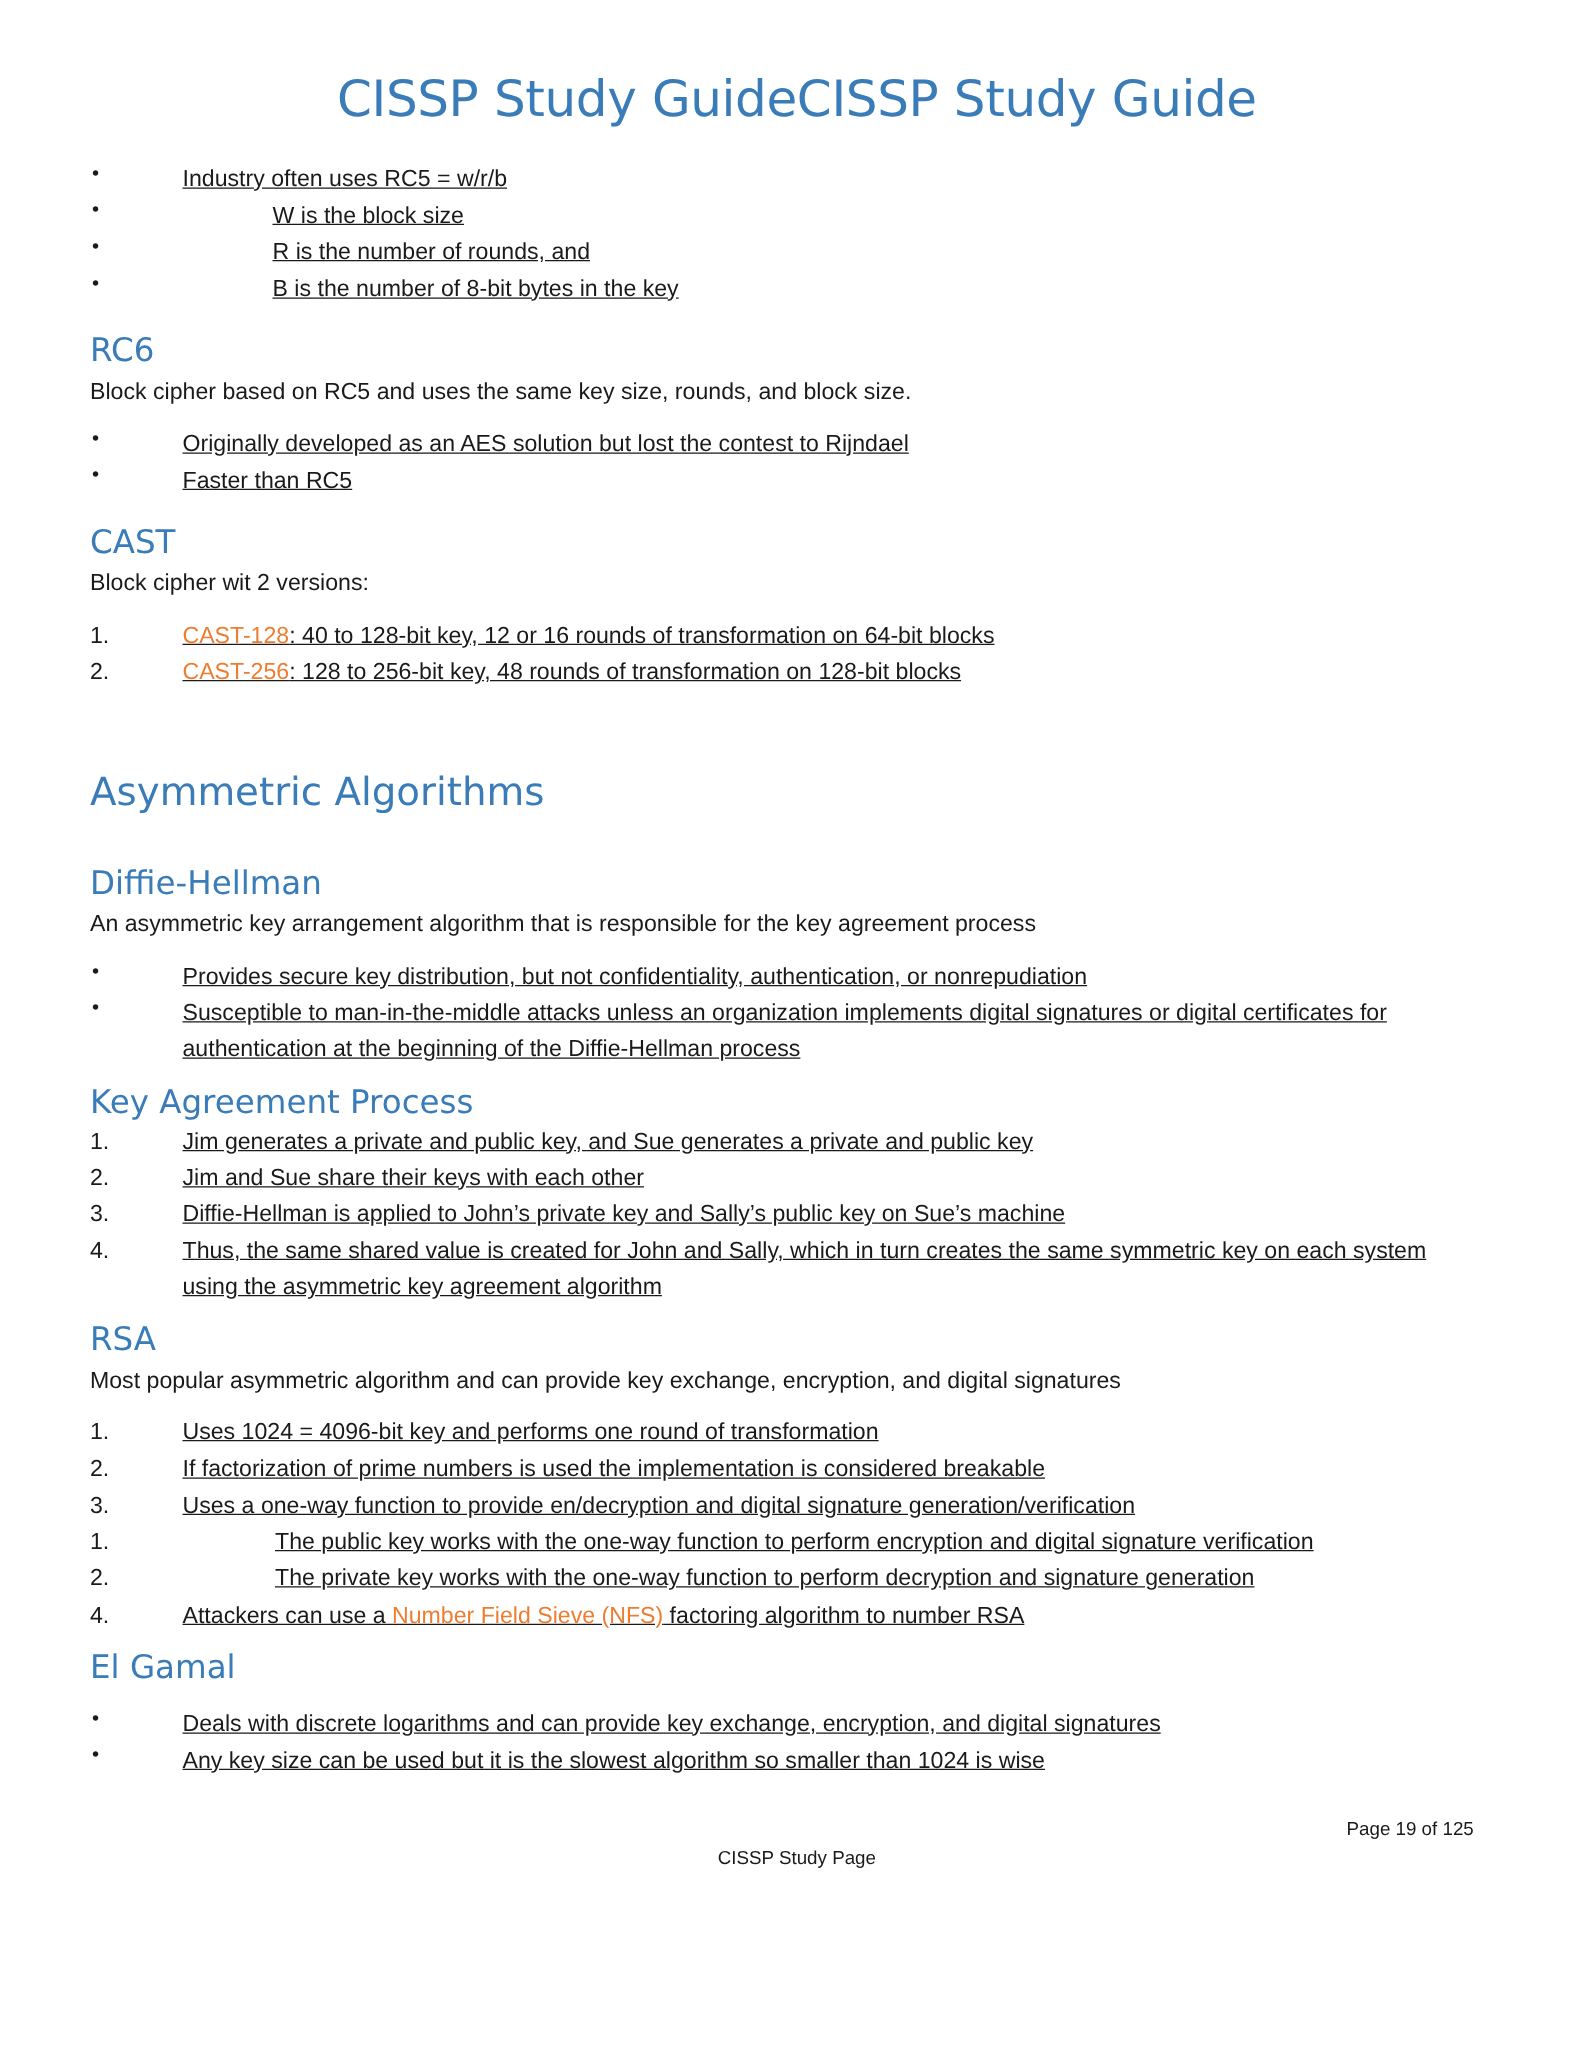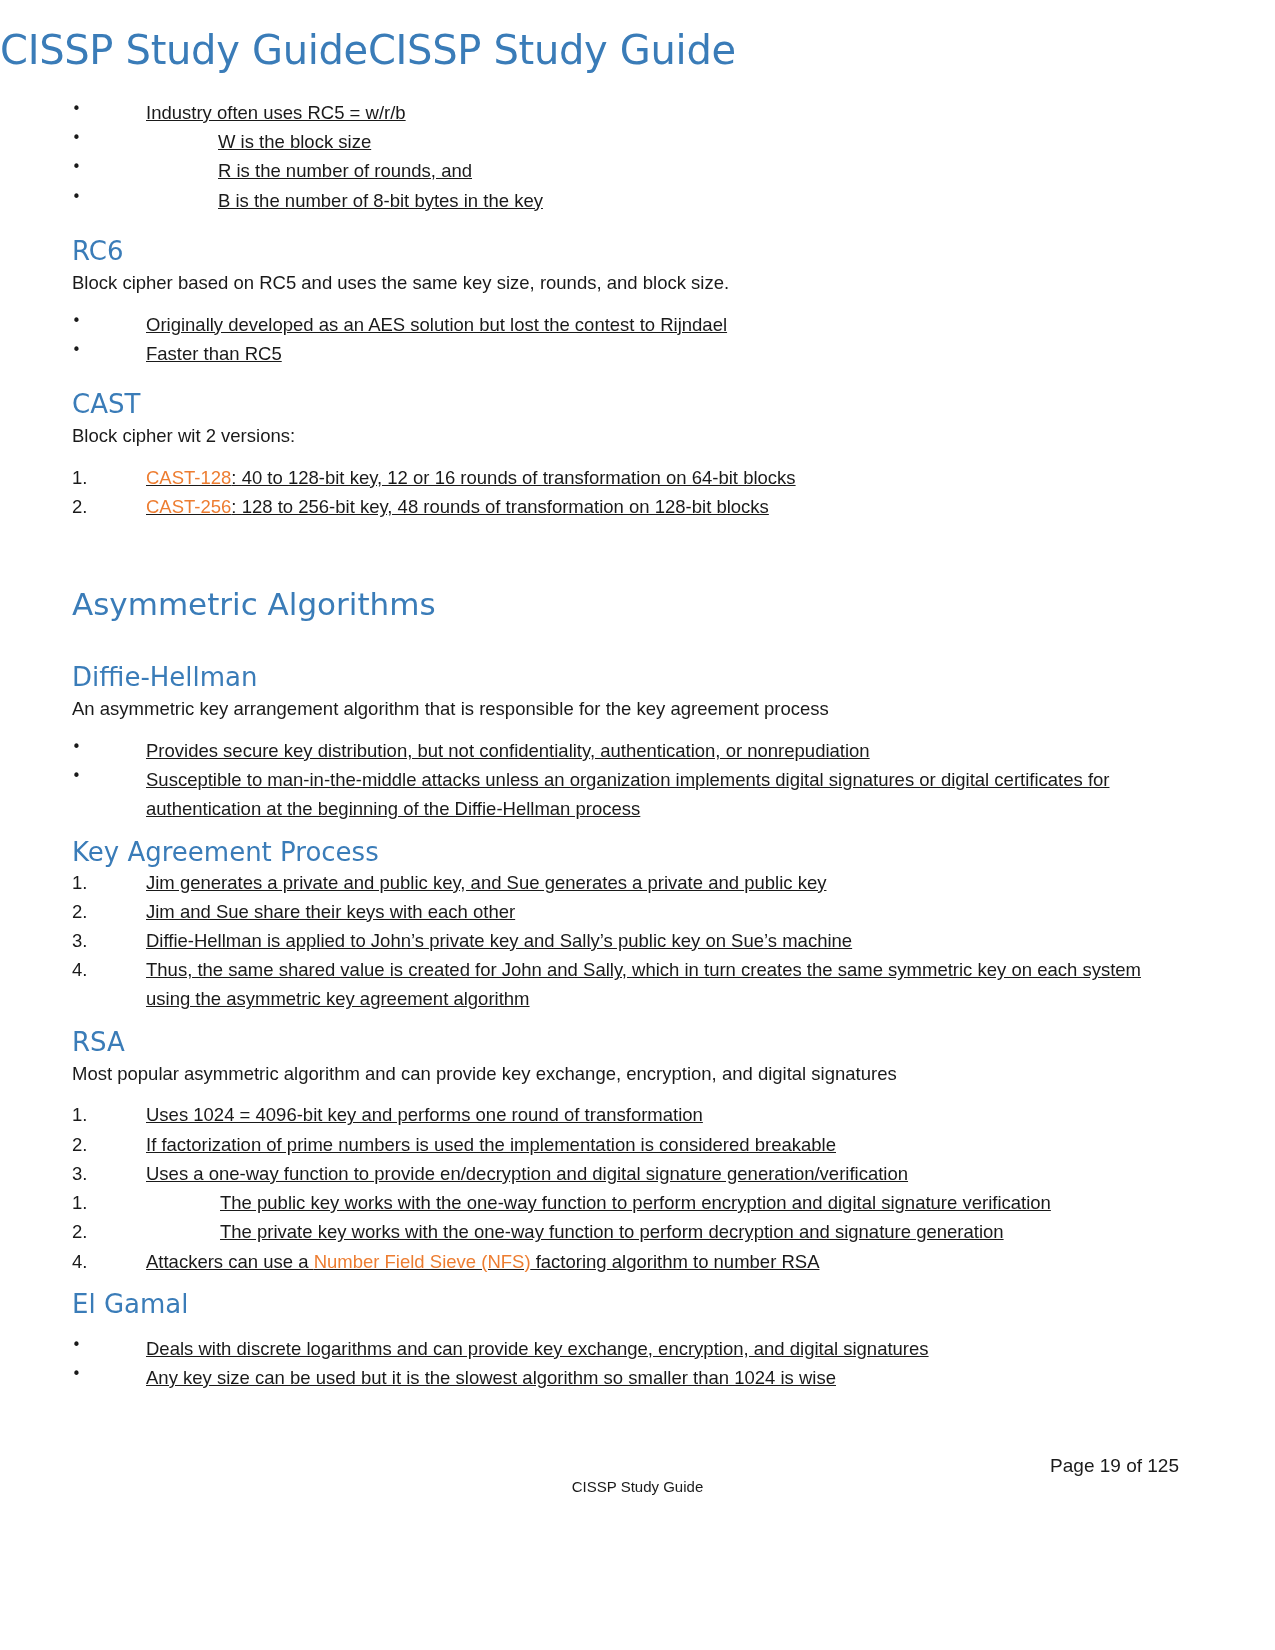--- a/index.html
+++ b/index.html
@@ -20,29 +20,29 @@
     position: absolute;
     top: 0; left: 0;
     width: 1275px;
     height: 1650px;
     box-sizing: border-box;
     padding: 0;
   }
 
   
   .doc-title {
-    text-align: left;
+    text-align: center;
     color: #3a7cb8;
     font-family: "DejaVu Sans", sans-serif;
     font-weight: 400;
     font-size: 40px;
     line-height: 1.1;
     letter-spacing: -0.3px;
     margin: 0;
-    padding-top: 28px;
+    padding-top: 58px;
   }
 
   
   .content {
     margin-top: 26px;
     padding-left: 72px;
     padding-right: 88px;
   }
 
   
@@ -124,21 +124,21 @@
   .gap-md { height: 22px; }
   .gap-lg { height: 40px; }
   .gap-xl { height: 66px; }
 
   
   .footer-page {
     position: absolute;
     right: 96px;
     top: 1455px;
     font-family: "Liberation Sans", sans-serif;
-    font-size: 19px;
+    font-size: 15px;
     color: #1a1a1a;
   }
   .footer-center {
     position: absolute;
     left: 0;
     right: 0;
     top: 1478px;
     text-align: center;
     font-family: "Liberation Sans", sans-serif;
     font-size: 15px;
@@ -290,15 +290,15 @@
       </li>
       <li class="item lvl1">
         <span class="marker bullet-glyph">•</span>
         <span class="txt">Any key size can be used but it is the slowest algorithm so smaller than 1024 is wise</span>
       </li>
     </ul>
 
   </div>
 
   <div class="footer-page">Page 19 of 125</div>
-  <div class="footer-center">CISSP Study Guide</div>
+  <div class="footer-center">CISSP Study Page</div>
 
 </div>
 
 </body></html>

